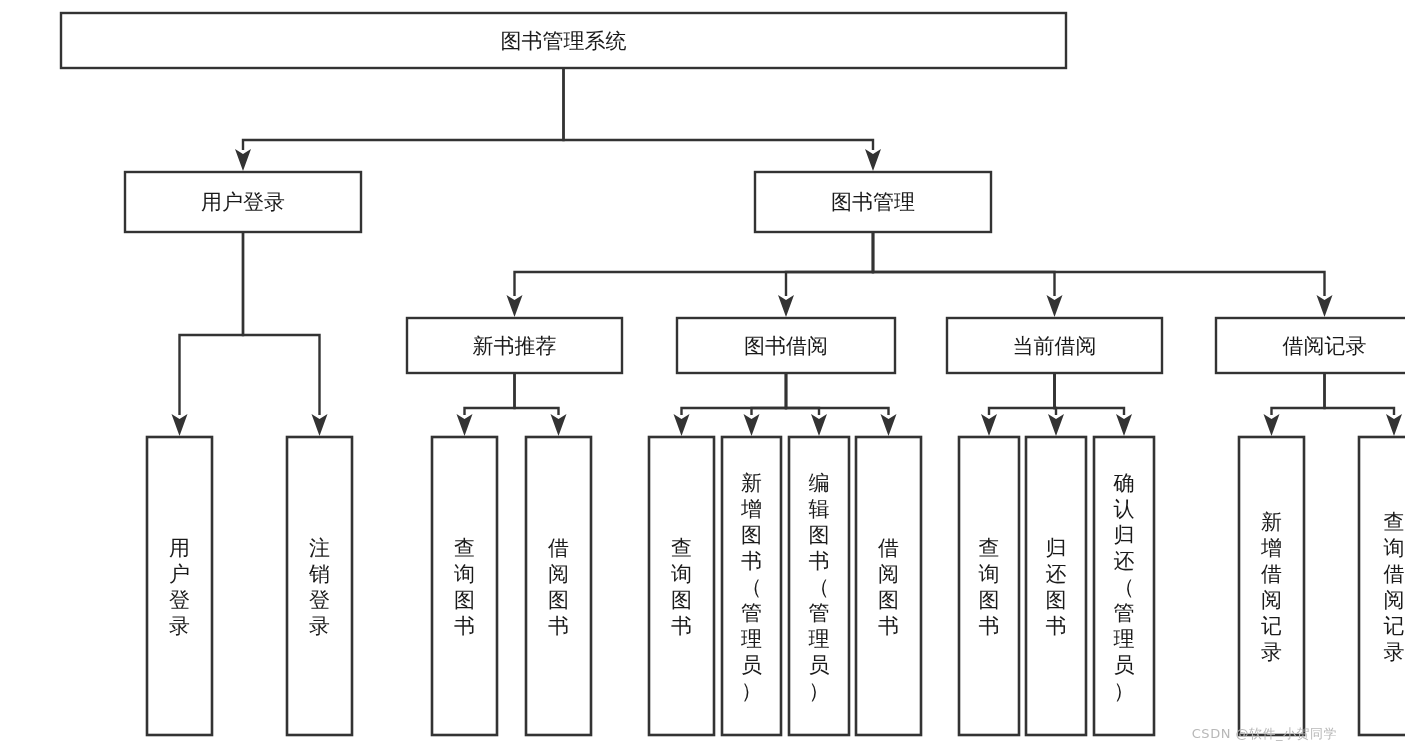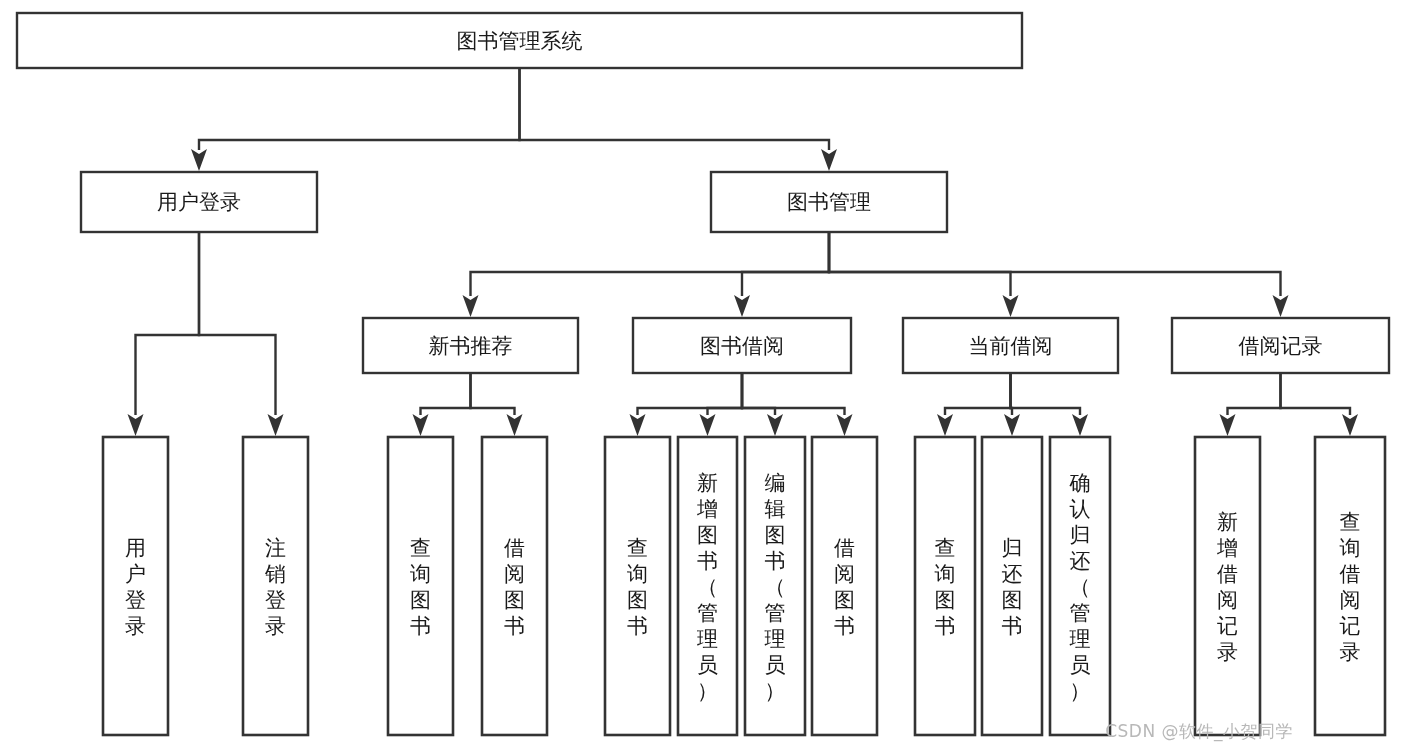--- a/index.html
+++ b/index.html
@@ -12,20 +12,21 @@
     width: 1405px;
     height: 747px;
     font-family: "DejaVu Sans", "Liberation Sans", sans-serif;
     overflow: hidden;
     position: relative;
   }
   #diagram-root {
     position: relative;
     width: 1301px;
     height: 747px;
+    padding-left: 44px;
   }
   svg.diagram {
     display: block;
     width: 1405px;
     height: 747px;
   }
   .node-box {
     fill: #ffffff;
     stroke: #333333;
     stroke-width: 2.4;
@@ -51,21 +52,21 @@
     dominant-baseline: middle;
   }
   .node-label.vertical-label {
     font-size: 21px;
   }
   .watermark {
     position: absolute;
     right: 8px;
     bottom: 4px;
     font-family: "DejaVu Sans", "Liberation Sans", sans-serif;
-    font-size: 17px;
+    font-size: 13px;
     color: #b8b8b8;
     letter-spacing: 0.5px;
     white-space: nowrap;
     user-select: none;
   }
 </style>
 </head>
 <body>
 
 <div id="diagram-root">

